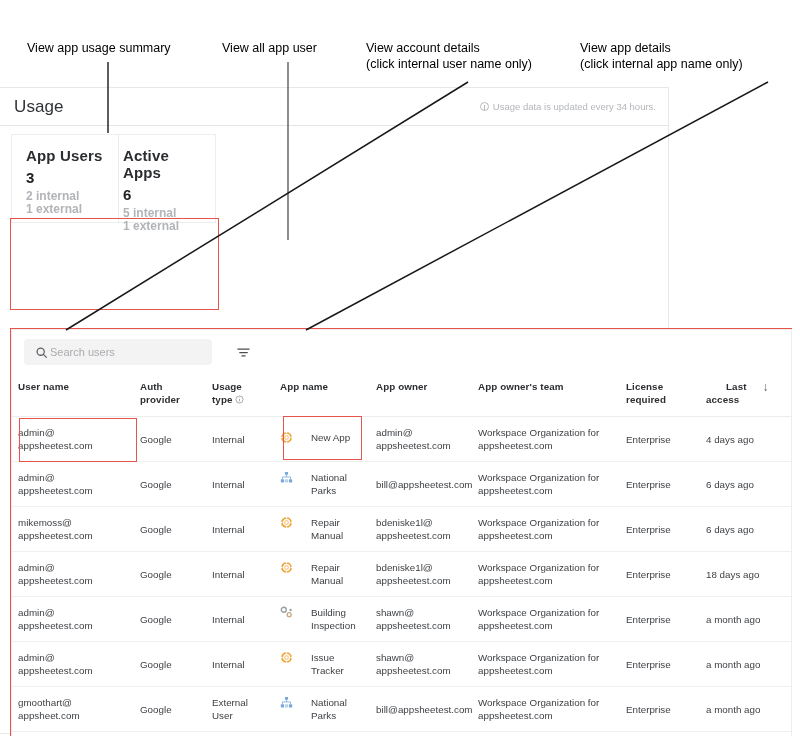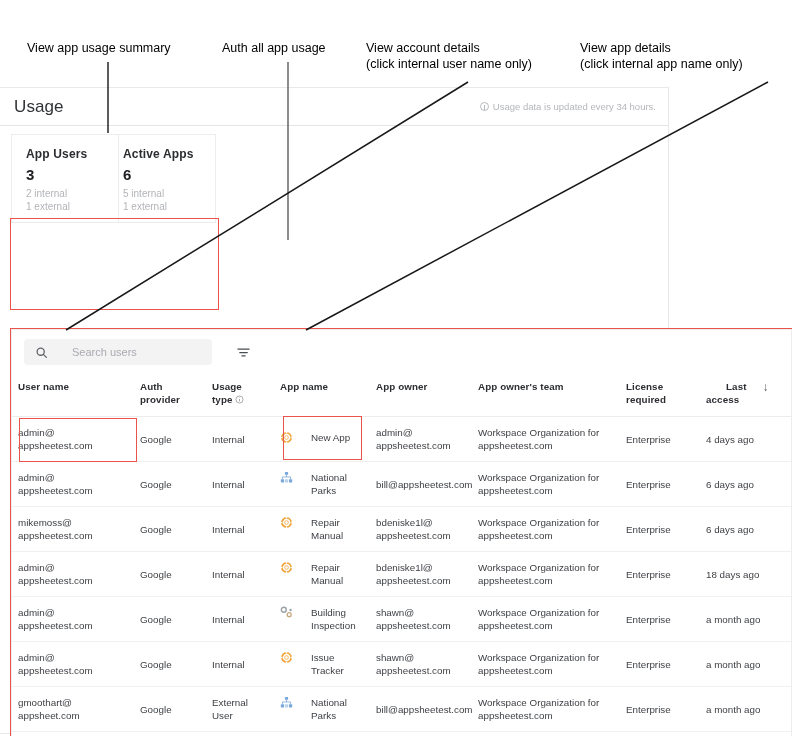--- a/index.html
+++ b/index.html
@@ -92,37 +92,38 @@
   }
   .summary-cell {
     padding: 12px 14px 0 14px;
     flex: 1;
   }
   .summary-cell + .summary-cell {
     border-left: 1px solid #ececec;
     padding-left: 4px;
   }
   .sum-label {
-    font-size: 12px;
+    font-size: 15px;
     font-weight: bold;
     color: #2b2d31;
     letter-spacing: .15px;
     margin-bottom: 5px;
   }
   .sum-value {
     font-size: 15px;
     font-weight: bold;
     color: #202124;
     line-height: 17px;
     margin-bottom: 4px;
   }
   .sum-sub {
-    font-size: 10px;
+    font-size: 12px;
     color: #b2b4b8;
     line-height: 13px;
+    font-weight: bold;
   }
   
   #hl-summary {
     position: absolute;
     left: 10px; top: 130px;
     width: 209px; height: 92px;
     border: 1.4px solid #e8544c;
     z-index: 30;
     pointer-events: none;
   }
@@ -154,21 +155,21 @@
     padding: 0 12px;
     gap: 20px;
   }
   .search-box {
     width: 188px;
     height: 26px;
     background: #f3f3f4;
     border-radius: 4px;
     display: flex;
     align-items: center;
-    gap: 24px;
+    gap: 2px;
     padding: 0 11px;
   }
   .search-input {
     border: none;
     background: transparent;
     outline: none;
     font-family: "Liberation Sans", sans-serif;
     font-size: 11px;
     color: #45484c;
     width: 140px;
@@ -253,21 +254,21 @@
 </style>
 </head>
 <body>
 
 <div id="root">
 
   <div class="anno-label" id="anno-1">
     <span>View app usage summary</span>
   </div>
   <div class="anno-label" id="anno-2">
-    <span>Auth all app usage</span>
+    <span>View all app user</span>
   </div>
   <div class="anno-label" id="anno-3">
     <span>View account details</span>
     <span class="sub">(click internal user name only)</span>
   </div>
   <div class="anno-label" id="anno-4">
     <span>View app details</span>
     <span class="sub">(click internal app name only)</span>
   </div>
 

